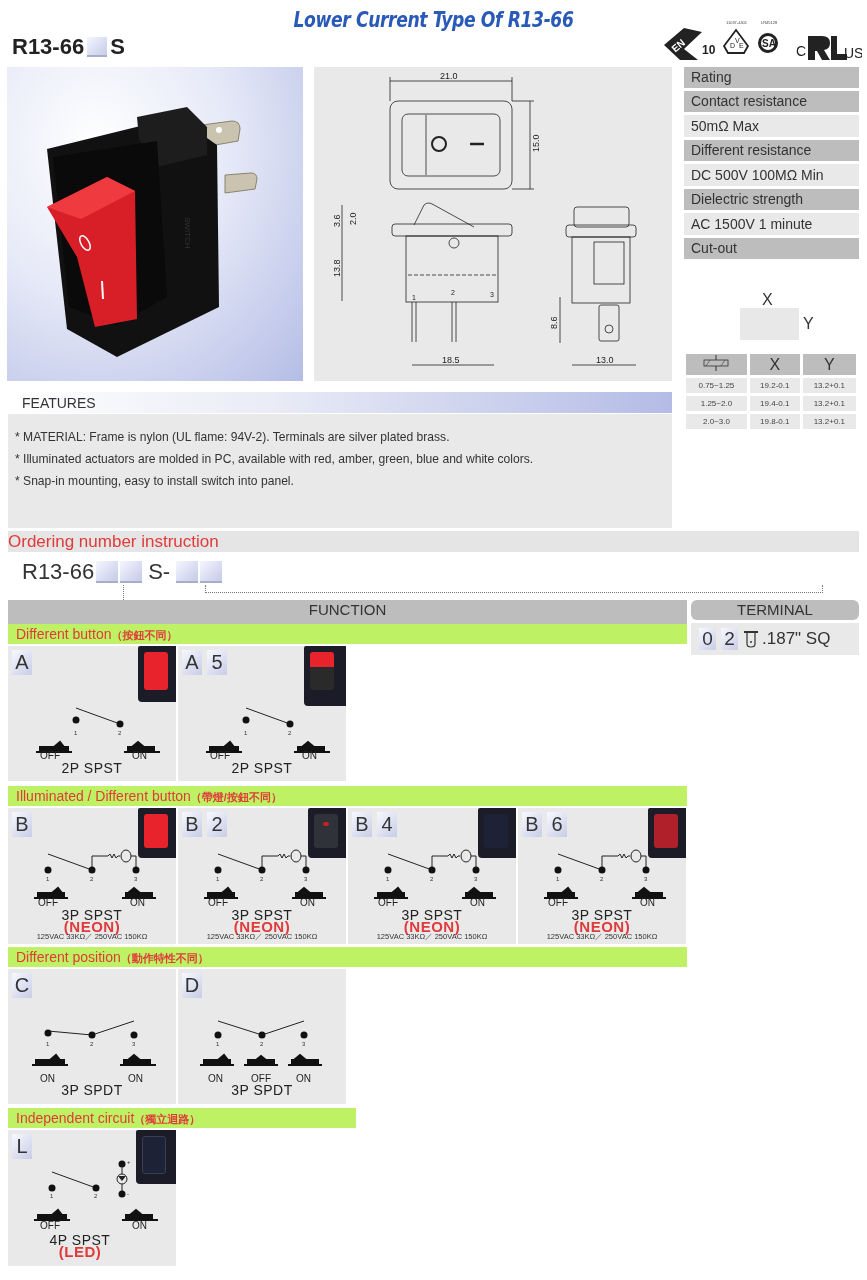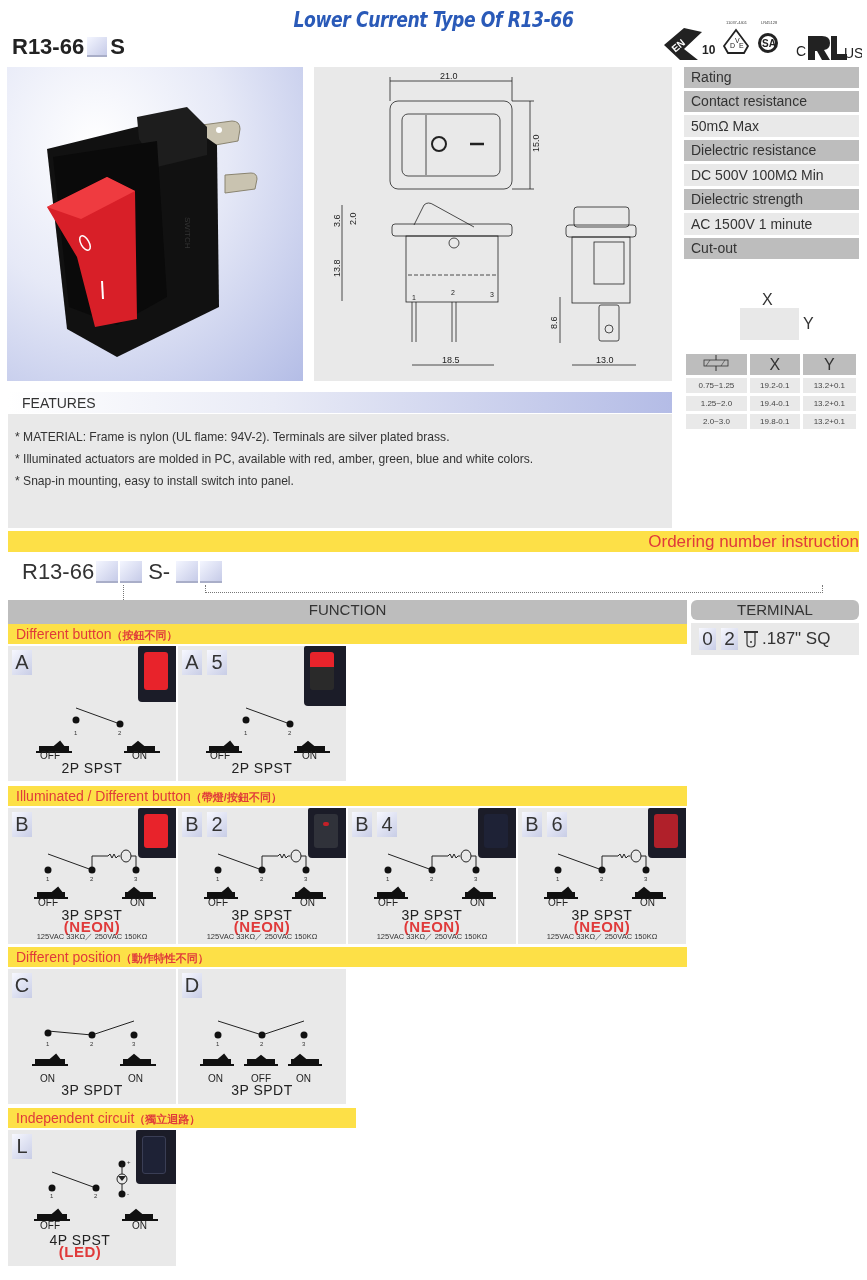--- a/index.html
+++ b/index.html
@@ -30,32 +30,32 @@
   .cut-table { left: 683px; top: 351px; width: 176px; border-collapse: separate; border-spacing: 3px; }
   .cut-table th { background: #bdbdbd; font-weight: normal; font-size: 16px; color: #333; height: 21px; }
   .cut-table td { background: #e9e9e9; font-size: 8px; color: #444; height: 15px; text-align: center; }
 
   
   .feat-head { left: 8px; top: 392px; width: 664px; height: 21px; background: linear-gradient(90deg, #ffffff 0%, #e9ebf6 40%, #b4bce6 100%); font-size: 14px; color: #333; padding: 3px 14px; }
   .feat-body { left: 8px; top: 414px; width: 664px; height: 114px; background: #e9e9e9; padding: 12px 7px; }
   .feat-body p { font-size: 13px; color: #333; line-height: 22px; transform: scaleX(0.93); transform-origin: left; white-space: nowrap; }
 
   
-  .order-bar { left: 8px; top: 531px; width: 851px; height: 21px; background: #fde047; text-align: right; font-size: 17px; color: #e03a3a; line-height: 21px; }
+  .order-bar { left: 8px; top: 531px; width: 851px; height: 21px; background: #e5e5e5; text-align: left; font-size: 17px; color: #e03a3a; line-height: 21px; }
   .order-code { left: 22px; top: 559px; font-size: 22px; color: #333; display: flex; align-items: center; gap: 2px; }
   .order-code .blank-box { width: 22px; height: 22px; }
   .lead1 { left: 123px; top: 585px; width: 0; height: 15px; border-left: 1px dotted #777; }
   .lead2 { left: 205px; top: 585px; width: 618px; height: 8px; border-left: 1px dotted #777; border-bottom: 1px dotted #777; border-right: 1px dotted #777; }
 
   .func-head { left: 8px; top: 600px; width: 679px; height: 34px; background: #bdbdbd; text-align: center; font-size: 15px; color: #333; line-height: 20px; }
   .term-head { left: 691px; top: 600px; width: 168px; height: 20px; background: #bdbdbd; text-align: center; font-size: 15px; color: #333; line-height: 20px; border-radius: 6px; }
   .term-body { left: 691px; top: 623px; width: 168px; height: 32px; background: #e9e9e9; display: flex; align-items: center; padding-left: 8px; gap: 3px; font-size: 18px; color: #333; }
   .code-box { display: inline-block; min-width: 17px; height: 22px; padding: 0 2px; background: linear-gradient(135deg, #f7f8ff, #c8cde6); font-size: 19px; line-height: 22px; text-align: center; color: #333; margin-right: 2px; }
 
-  .sect { left: 8px; height: 20px; background: #fde047; font-size: 14px; color: #e03a3a; padding-left: 8px; line-height: 20px; }
+  .sect { left: 8px; height: 20px; background: #bef264; font-size: 14px; color: #e03a3a; padding-left: 8px; line-height: 20px; }
   .sect .cn { font-size: 11px; font-weight: bold; }
 
   .card { position: absolute; width: 168px; height: 135px; background: #e9e9e9; }
   .card .codes { position: absolute; left: 4px; top: 4px; display: flex; gap: 3px; }
   .card .codes .code-box { font-size: 20px; height: 25px; line-height: 25px; min-width: 20px; }
   .card svg.diag { position: absolute; left: 0; top: 0; }
   .card .thumb { position: absolute; right: 0; top: 0; width: 38px; height: 56px; background: #1b1c28; border-radius: 2px 0 0 4px; }
   .card .thumb .rk { position: absolute; left: 6px; top: 6px; width: 24px; height: 38px; border-radius: 3px; }
   .card .ptype { position: absolute; left: 0; width: 168px; text-align: center; font-size: 14px; font-weight: normal; color: #222; letter-spacing: 0.5px; }
   .card .neon { position: absolute; left: 0; width: 168px; text-align: center; font-size: 15px; font-weight: bold; color: #e03a3a; letter-spacing: 0.5px; }
@@ -170,21 +170,21 @@
     <text x="243" y="262" fill="#222" stroke="none" transform="rotate(-90 243 262)">8.6</text>
     <line x1="258" y1="298" x2="322" y2="298"></line>
     <text x="282" y="296" fill="#222" stroke="none">13.0</text>
   </svg>
 </div>
 
 <div class="abs spec">
   <div class="spec-h">Rating</div>
   <div class="spec-h">Contact resistance</div>
   <div class="spec-v">50mΩ Max</div>
-  <div class="spec-h">Dielectric resistance</div>
+  <div class="spec-h">Different resistance</div>
   <div class="spec-v">DC 500V 100MΩ Min</div>
   <div class="spec-h">Dielectric strength</div>
   <div class="spec-v">AC 1500V 1 minute</div>
   <div class="spec-h">Cut-out</div>
 </div>
 
 <div class="abs cut-x">X</div>
 <div class="abs cut-box"></div>
 <div class="abs cut-y">Y</div>
 

